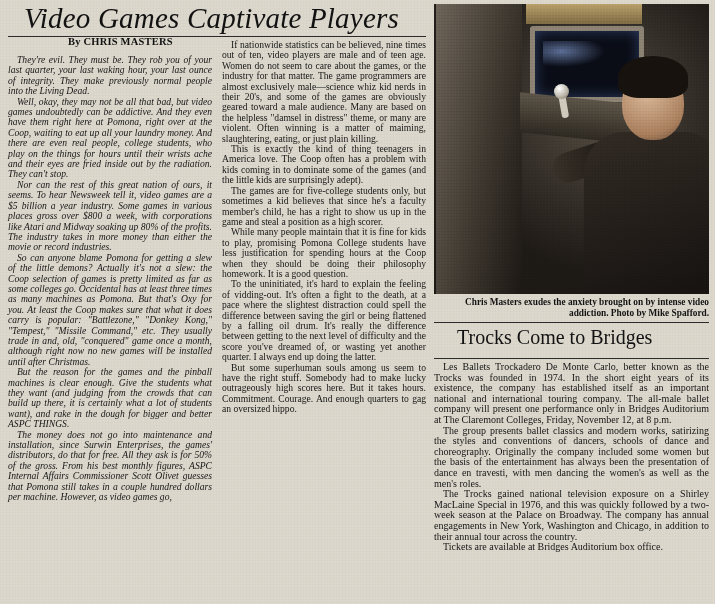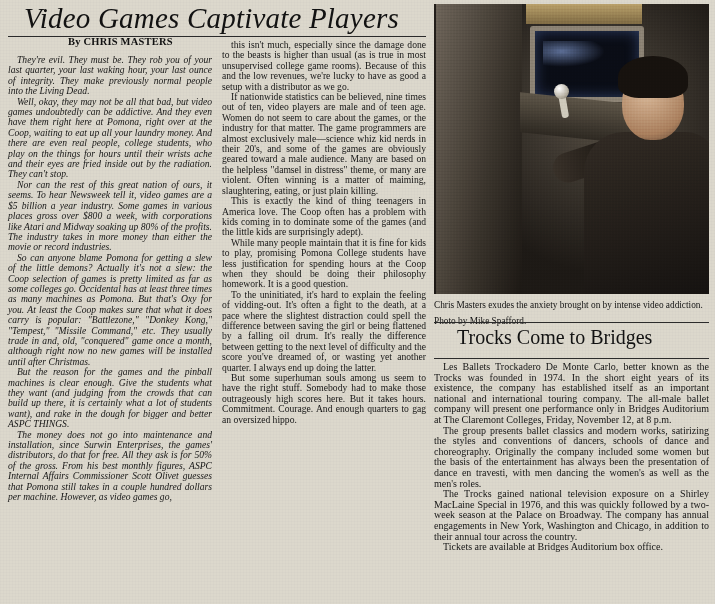--- a/index.html
+++ b/index.html
@@ -209,23 +209,24 @@
     background-size: 3px 3px;
     mix-blend-mode: overlay;
   }
   
   .caption {
     position: absolute;
     left: 434px;
     top: 297px;
     width: 275px;
     font-size: 9.3px;
-    line-height: 16px;
-    font-weight: normal;
+    line-height: 11px;
+    font-weight: bold;
     color: #131313;
+    text-align: right;
   }
   .hr-caption {
     position: absolute;
     left: 434px;
     top: 322px;
     width: 275px;
     height: 1px;
     background: #2b2b2b;
   }
   
@@ -266,26 +267,26 @@
   <div class="col" id="col1">
     <p>They're evil. They must be. They rob you of your last quarter, your last waking hour, your last ounce of integrity. They make previously normal people into the Living Dead.</p>
     <p>Well, okay, they may not be all that bad, but video games undoubtedly can be addictive. And they even have them right here at Pomona, right over at the Coop, waiting to eat up all your laundry money. And there are even real people, college students, who play on the things for hours until their wrists ache and their eyes are fried inside out by the radiation. They can't stop.</p>
     <p>Nor can the rest of this great nation of ours, it seems. To hear Newsweek tell it, video games are a $5 billion a year industry. Some games in various places gross over $800 a week, with corporations like Atari and Midway soaking up 80% of the profits. The industry takes in more money than either the movie or record industries.</p>
     <p>So can anyone blame Pomona for getting a slew of the little demons? Actually it's not a slew: the Coop selection of games is pretty limited as far as some colleges go. Occidental has at least three times as many machines as Pomona. But that's Oxy for you. At least the Coop makes sure that what it does carry is popular: "Battlezone," "Donkey Kong," "Tempest," "Missile Command," etc. They usually trade in and, old, "conquered" game once a month, although right now no new games will be installed until after Christmas.</p>
     <p>But the reason for the games and the pinball machines is clear enough. Give the students what they want (and judging from the crowds that can build up there, it is certainly what a lot of students want), and rake in the dough for bigger and better ASPC THINGS.</p>
     <p>The money does not go into maintenance and installation, since Surwin Enterprises, the games' distributors, do that for free. All they ask is for 50% of the gross. From his best monthly figures, ASPC Internal Affairs Commissioner Scott Olivet guesses that Pomona still takes in a couple hundred dollars per machine. However, as video games go,</p>
   </div>
 
   <div class="col" id="col2">
-    <p>this isn't much, especially since the damage done to the beasts is higher than usual (as is true in most unsupervised college game rooms). Because of this and the low revenues, we're lucky to have as good a setup with a distributor as we go.</p>
     <p>If nationwide statistics can be believed, nine times out of ten, video players are male and of teen age. Women do not seem to care about the games, or the industry for that matter. The game programmers are almost exclusively male—science whiz kid nerds in their 20's, and some of the games are obviously geared toward a male audience. Many are based on the helpless "damsel in distress" theme, or many are violent. Often winning is a matter of maiming, slaughtering, eating, or just plain killing.</p>
     <p>This is exactly the kind of thing teenagers in America love. The Coop often has a problem with kids coming in to dominate some of the games (and the little kids are surprisingly adept).</p>
+    <p>The games are for five-college students only, but sometimes a kid believes that since he's a faculty member's child, he has a right to show us up in the game and steal a position as a high scorer.</p>
     <p>While many people maintain that it is fine for kids to play, promising Pomona College students have less justification for spending hours at the Coop when they should be doing their philosophy homework. It is a good question.</p>
     <p>To the uninitiated, it's hard to explain the feeling of vidding-out. It's often a fight to the death, at a pace where the slightest distraction could spell the difference between saving the girl or being flattened by a falling oil drum. It's really the difference between getting to the next level of difficulty and the score you've dreamed of, or wasting yet another quarter. I always end up doing the latter.</p>
-    <p>But some superhuman souls among us seem to have the right stuff. Somebody had to make those outrageously high scores here. But it takes hours. Commitment. Courage. And enough quarters to gag an oversized hippo.</p>
+    <p>But some superhuman souls among us seem to have the right stuff. Somebody had to make lucky outrageously high scores here. But it takes hours. Commitment. Courage. And enough quarters to gag an oversized hippo.</p>
   </div>
 
   <div class="photo-frame">
     <div class="photo-inner">
       <div class="cab-left"></div>
       <div class="cab-marquee"></div>
       <div class="cab-screen"></div>
       <div class="cab-panel"></div>
       <div class="joystick"></div>
       <div class="joy-ball"></div>

